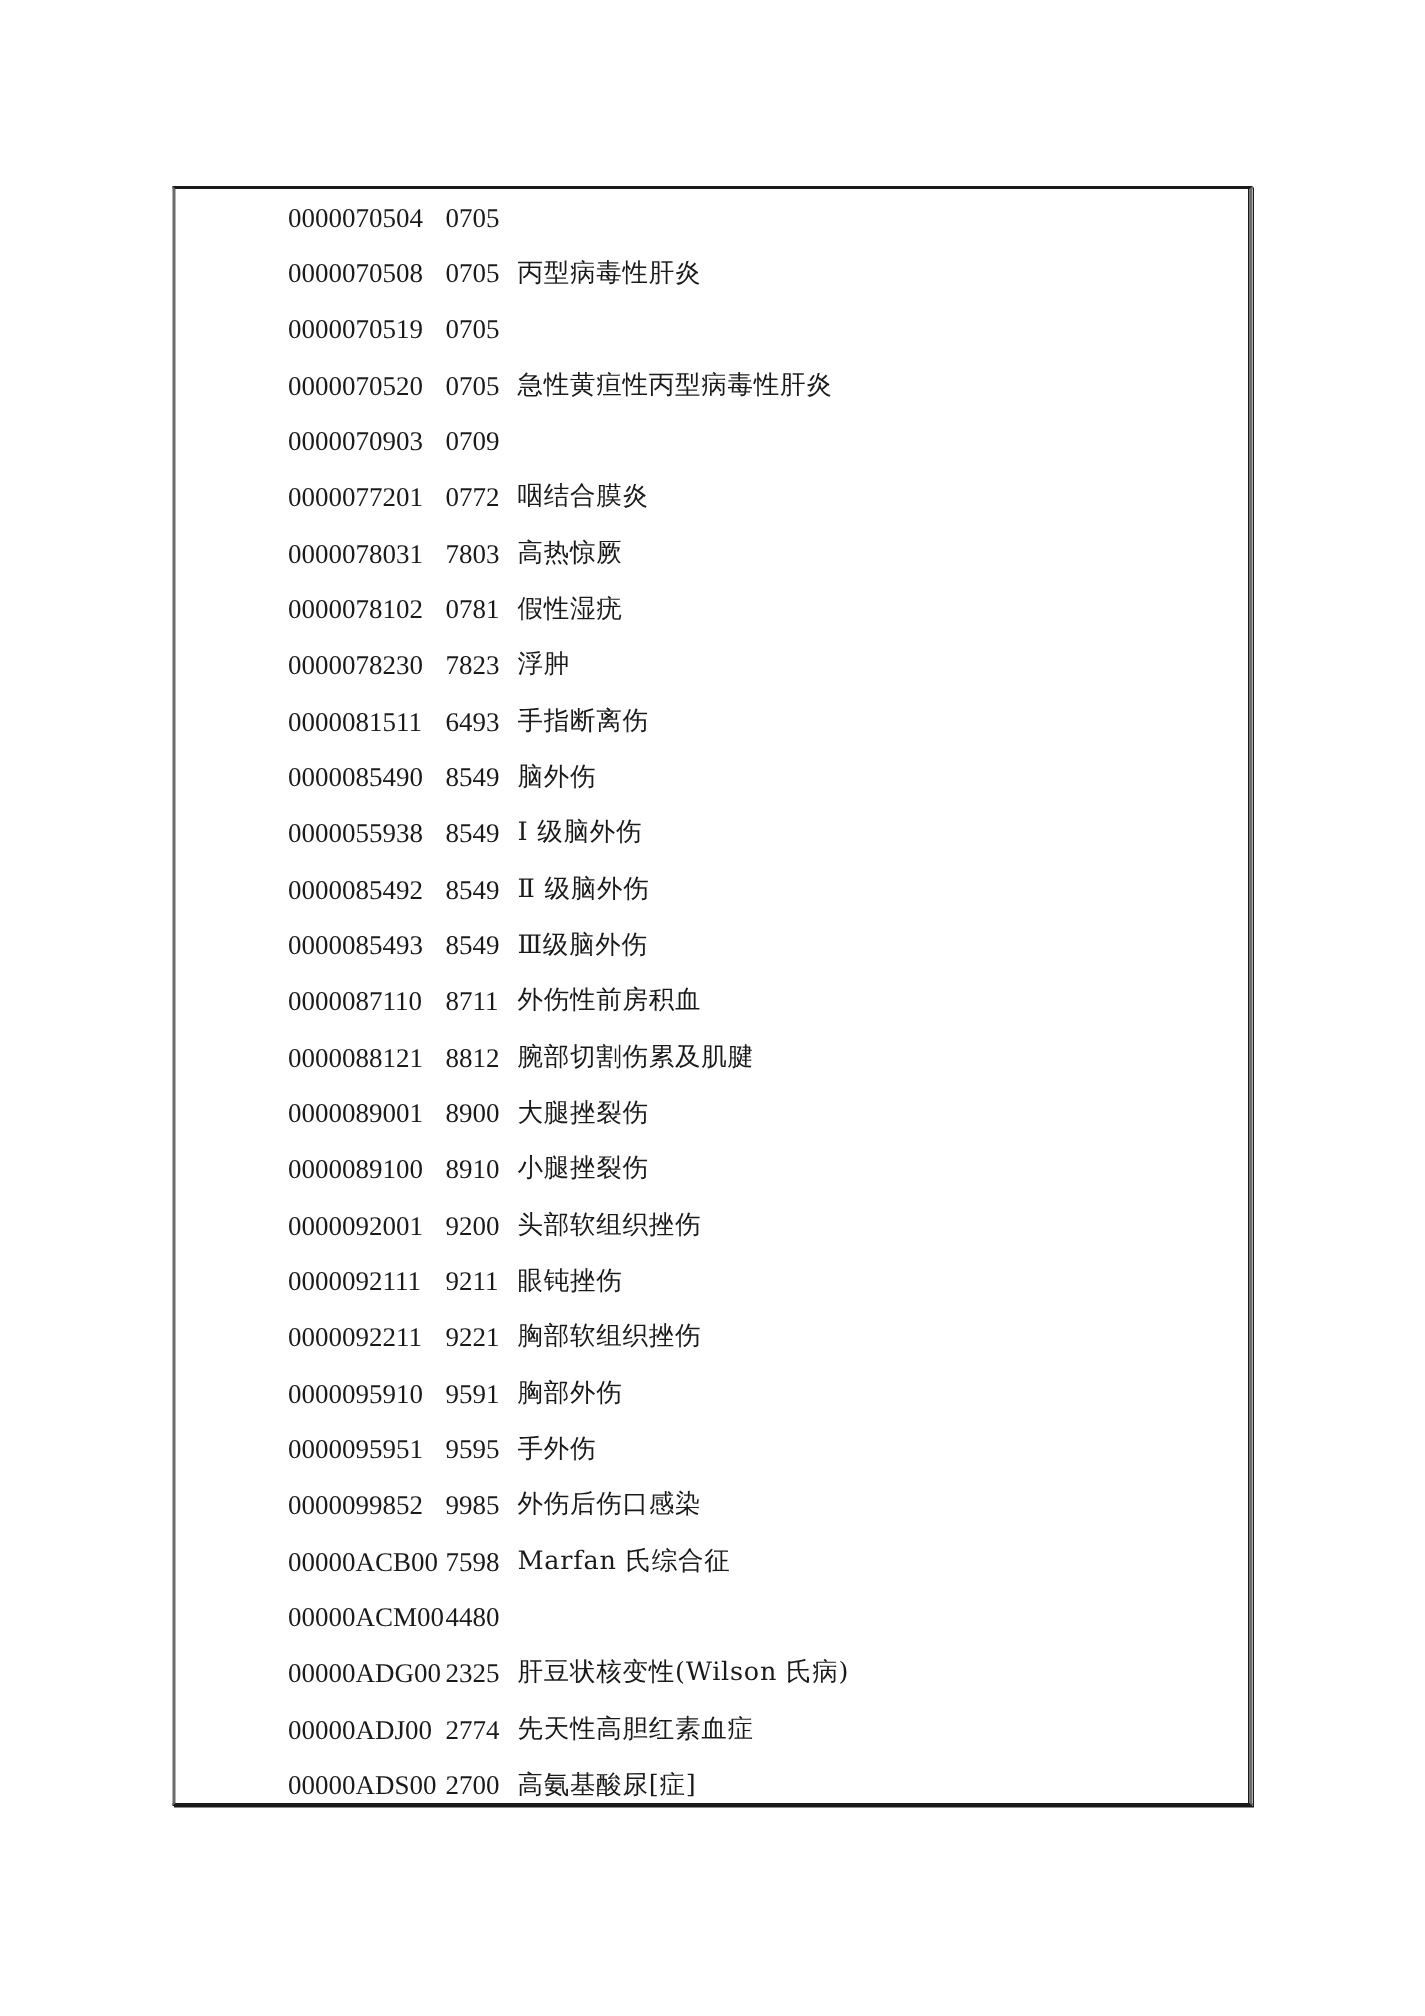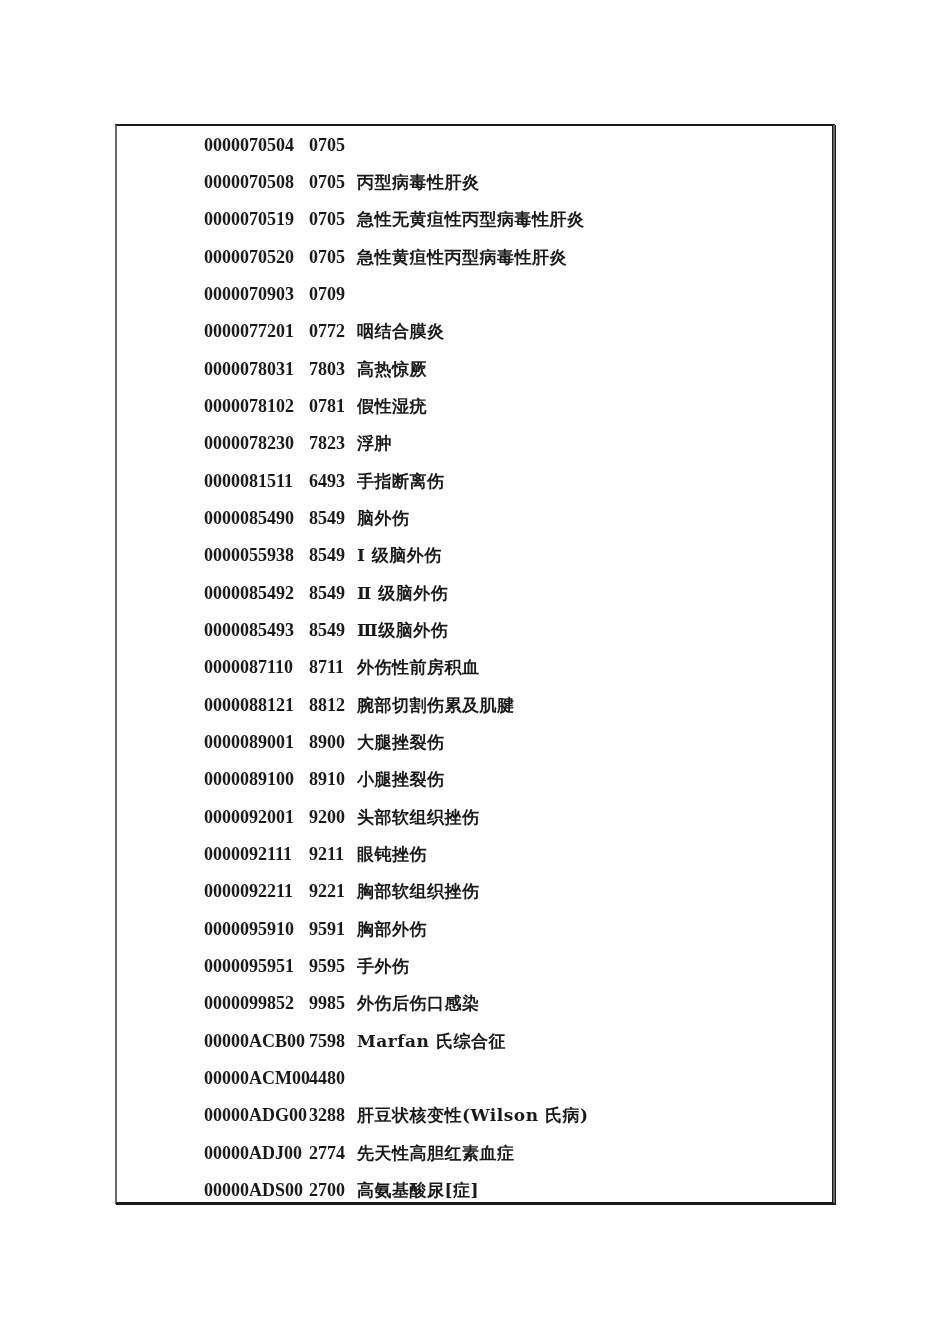--- a/index.html
+++ b/index.html
@@ -28,28 +28,27 @@
       box-shadow: 1px 1px 0 #1a1a1a, inset -1px 0 0 #1a1a1a;
     }
     .rows {
       position: absolute;
       left: 75px;
       top: 0;
       right: 0;
     }
     .row {
       position: absolute;
-      left: 12px;
+      left: 0;
       height: 30px;
       line-height: 30px;
       font-size: 17px;
       white-space: nowrap;
       display: flex;
       align-items: flex-end;
-      font-weight: bold;
     }
     .code {
       font-family: "Liberation Serif", "DejaVu Serif", serif;
       font-size: 18px;
       display: inline-block;
       width: 105px;
       letter-spacing: 0px;
     }
     .icd {
       font-family: "Liberation Serif", "DejaVu Serif", serif;
@@ -73,21 +72,20 @@
         <span class="icd">0705</span>
       </div>
     <div class="row" style="top:41px">
         <span class="code">0000070508</span>
         <span class="icd">0705</span>
         <span class="name">丙型病毒性肝炎</span>
       </div>
     <div class="row" style="top:78px">
         <span class="code">0000070519</span>
         <span class="icd">0705</span>
-        <span class="name">急性无黄疸性丙型病毒性肝炎</span>
       </div>
     <div class="row" style="top:116px">
         <span class="code">0000070520</span>
         <span class="icd">0705</span>
         <span class="name">急性黄疸性丙型病毒性肝炎</span>
       </div>
     <div class="row" style="top:153px">
         <span class="code">0000070903</span>
         <span class="icd">0709</span>
       </div>
@@ -190,21 +188,21 @@
         <span class="code">00000ACB00</span>
         <span class="icd">7598</span>
         <span class="name">Marfan 氏综合征</span>
       </div>
     <div class="row" style="top:937px">
         <span class="code">00000ACM00</span>
         <span class="icd">4480</span>
       </div>
     <div class="row" style="top:974px">
         <span class="code">00000ADG00</span>
-        <span class="icd">3288</span>
+        <span class="icd">2325</span>
         <span class="name">肝豆状核变性(Wilson 氏病)</span>
       </div>
     <div class="row" style="top:1012px">
         <span class="code">00000ADJ00</span>
         <span class="icd">2774</span>
         <span class="name">先天性高胆红素血症</span>
       </div>
     <div class="row" style="top:1049px">
         <span class="code">00000ADS00</span>
         <span class="icd">2700</span>

